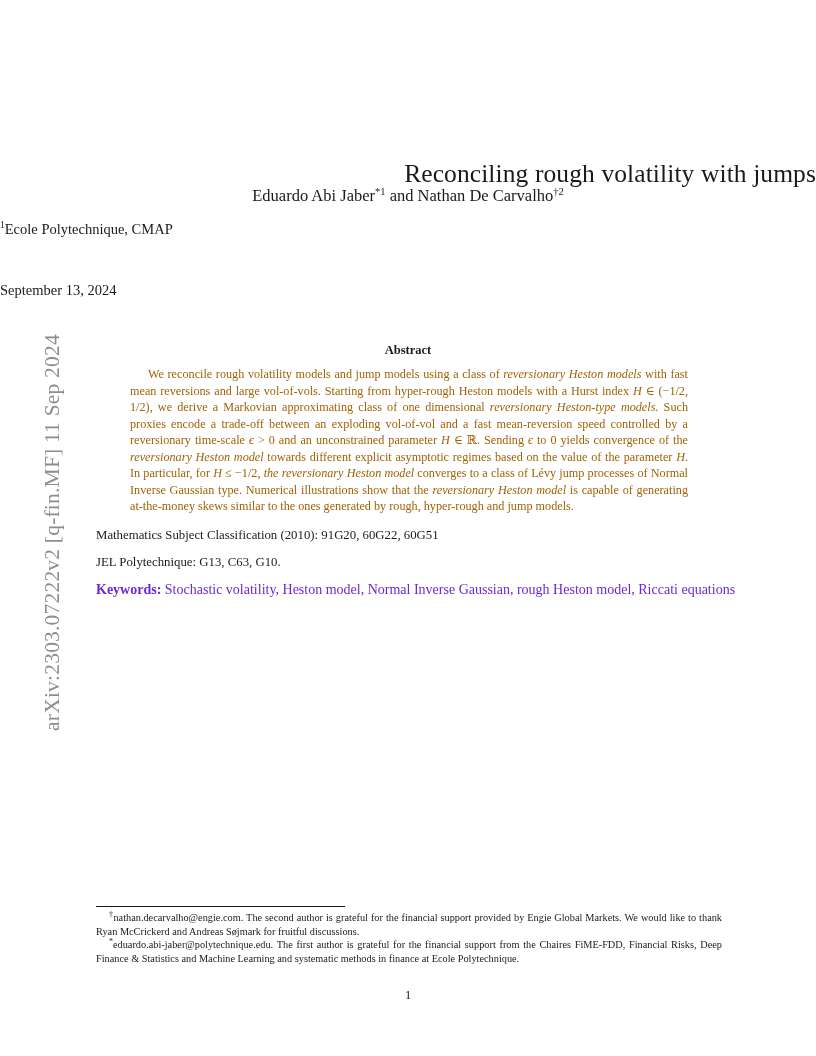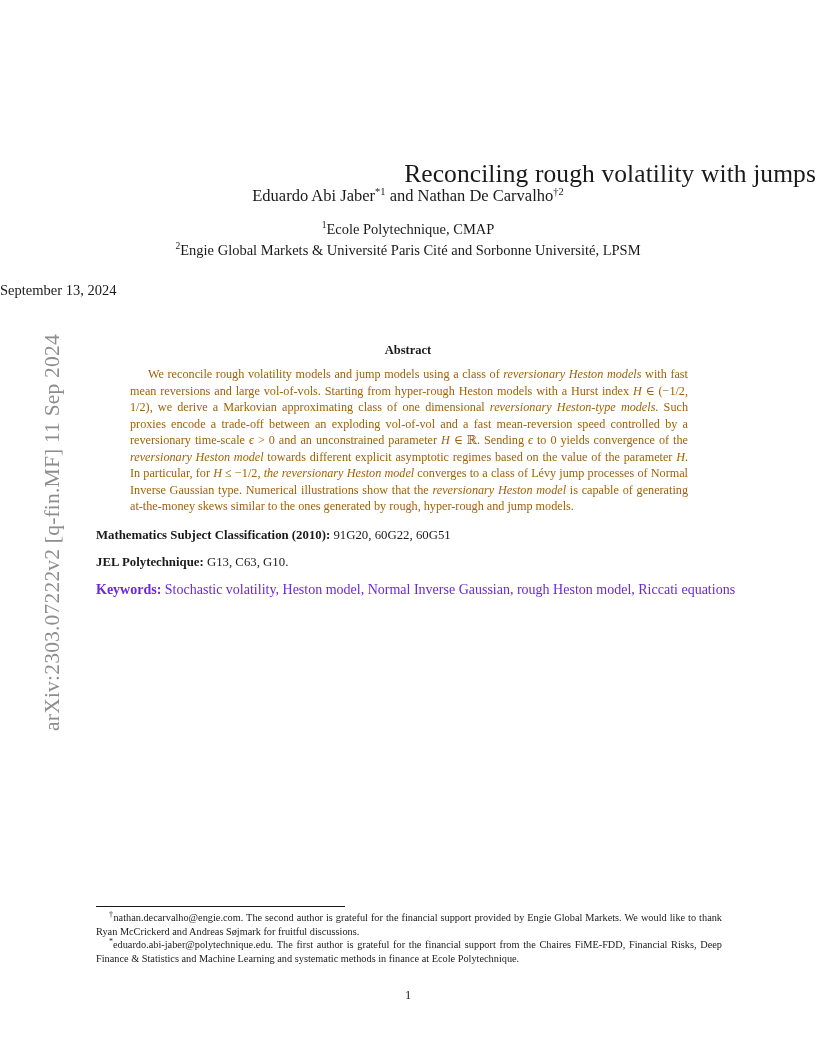--- a/index.html
+++ b/index.html
@@ -59,21 +59,21 @@
     font-size: 10.5px;
     vertical-align: super;
     line-height: 0;
   }
 
   .affiliations {
     position: absolute;
     left: 0;
     top: 219px;
     width: 816px;
-    text-align: center;
+    text-align: left;
     font-size: 14.5px;
     line-height: 21px;
     color: #1a1a1a;
   }
   .affiliations sup {
     font-size: 9.5px;
     vertical-align: super;
     line-height: 0;
   }
 
@@ -121,21 +121,21 @@
   
   .meta-line {
     position: absolute;
     left: 96px;
     width: 624px;
     font-size: 12.8px;
     line-height: 17px;
     color: #1a1a1a;
     text-align: justify;
   }
-  .meta-line b { font-weight: bold; }
+  .meta-line b { font-weight: normal; }
   .msc  { top: 527px; }
   .jel  { top: 554px; }
   .kw-wrap {
     position: absolute;
     left: 96px;
     top: 581px;
     width: 624px;
     font-size: 14px;
     line-height: 17px;
     color: #6d28d9;
@@ -190,21 +190,20 @@
 <div class="page">
 
   <div class="arxiv-stamp">arXiv:2303.07222v2  [q-fin.MF]  11 Sep 2024</div>
 
   <h1 class="title">Reconciling rough volatility with jumps</h1>
 
   <div class="authors">Eduardo Abi Jaber<sup>*1</sup> and Nathan De Carvalho<sup>†2</sup></div>
 
   <div class="affiliations">
     <div><sup>1</sup>Ecole Polytechnique, CMAP</div>
-    <div><sup>2</sup>Engie Global Markets &amp; Université Paris Cité and Sorbonne Université, LPSM</div>
   </div>
 
   <div class="pub-date">September 13, 2024</div>
 
   <div class="abstract-heading">Abstract</div>
 
   <div class="abstract-body">We reconcile rough volatility models and jump models using a class of <i>reversionary Heston models</i> with fast mean reversions and large vol-of-vols. Starting from hyper-rough Heston models with a Hurst index <span class="mathit">H</span> ∈ (−1/2, 1/2), we derive a Markovian approximating class of one dimensional <i>reversionary Heston-type models.</i> Such proxies encode a trade-off between an exploding vol-of-vol and a fast mean-reversion speed controlled by a reversionary time-scale <span class="mathit">ϵ</span> &gt; 0 and an unconstrained parameter <span class="mathit">H</span> ∈ <span class="bbR">ℝ</span>. Sending <span class="mathit">ϵ</span> to 0 yields convergence of the <i>reversionary Heston model</i> towards different explicit asymptotic regimes based on the value of the parameter <span class="mathit">H</span>. In particular, for <span class="mathit">H</span> ≤ −1/2, <i>the reversionary Heston model</i> converges to a class of Lévy jump processes of Normal Inverse Gaussian type. Numerical illustrations show that the <i>reversionary Heston model</i> is capable of generating at-the-money skews similar to the ones generated by rough, hyper-rough and jump models.</div>
 
   <div class="meta-line msc">
     <b>Mathematics Subject Classification (2010):</b>

